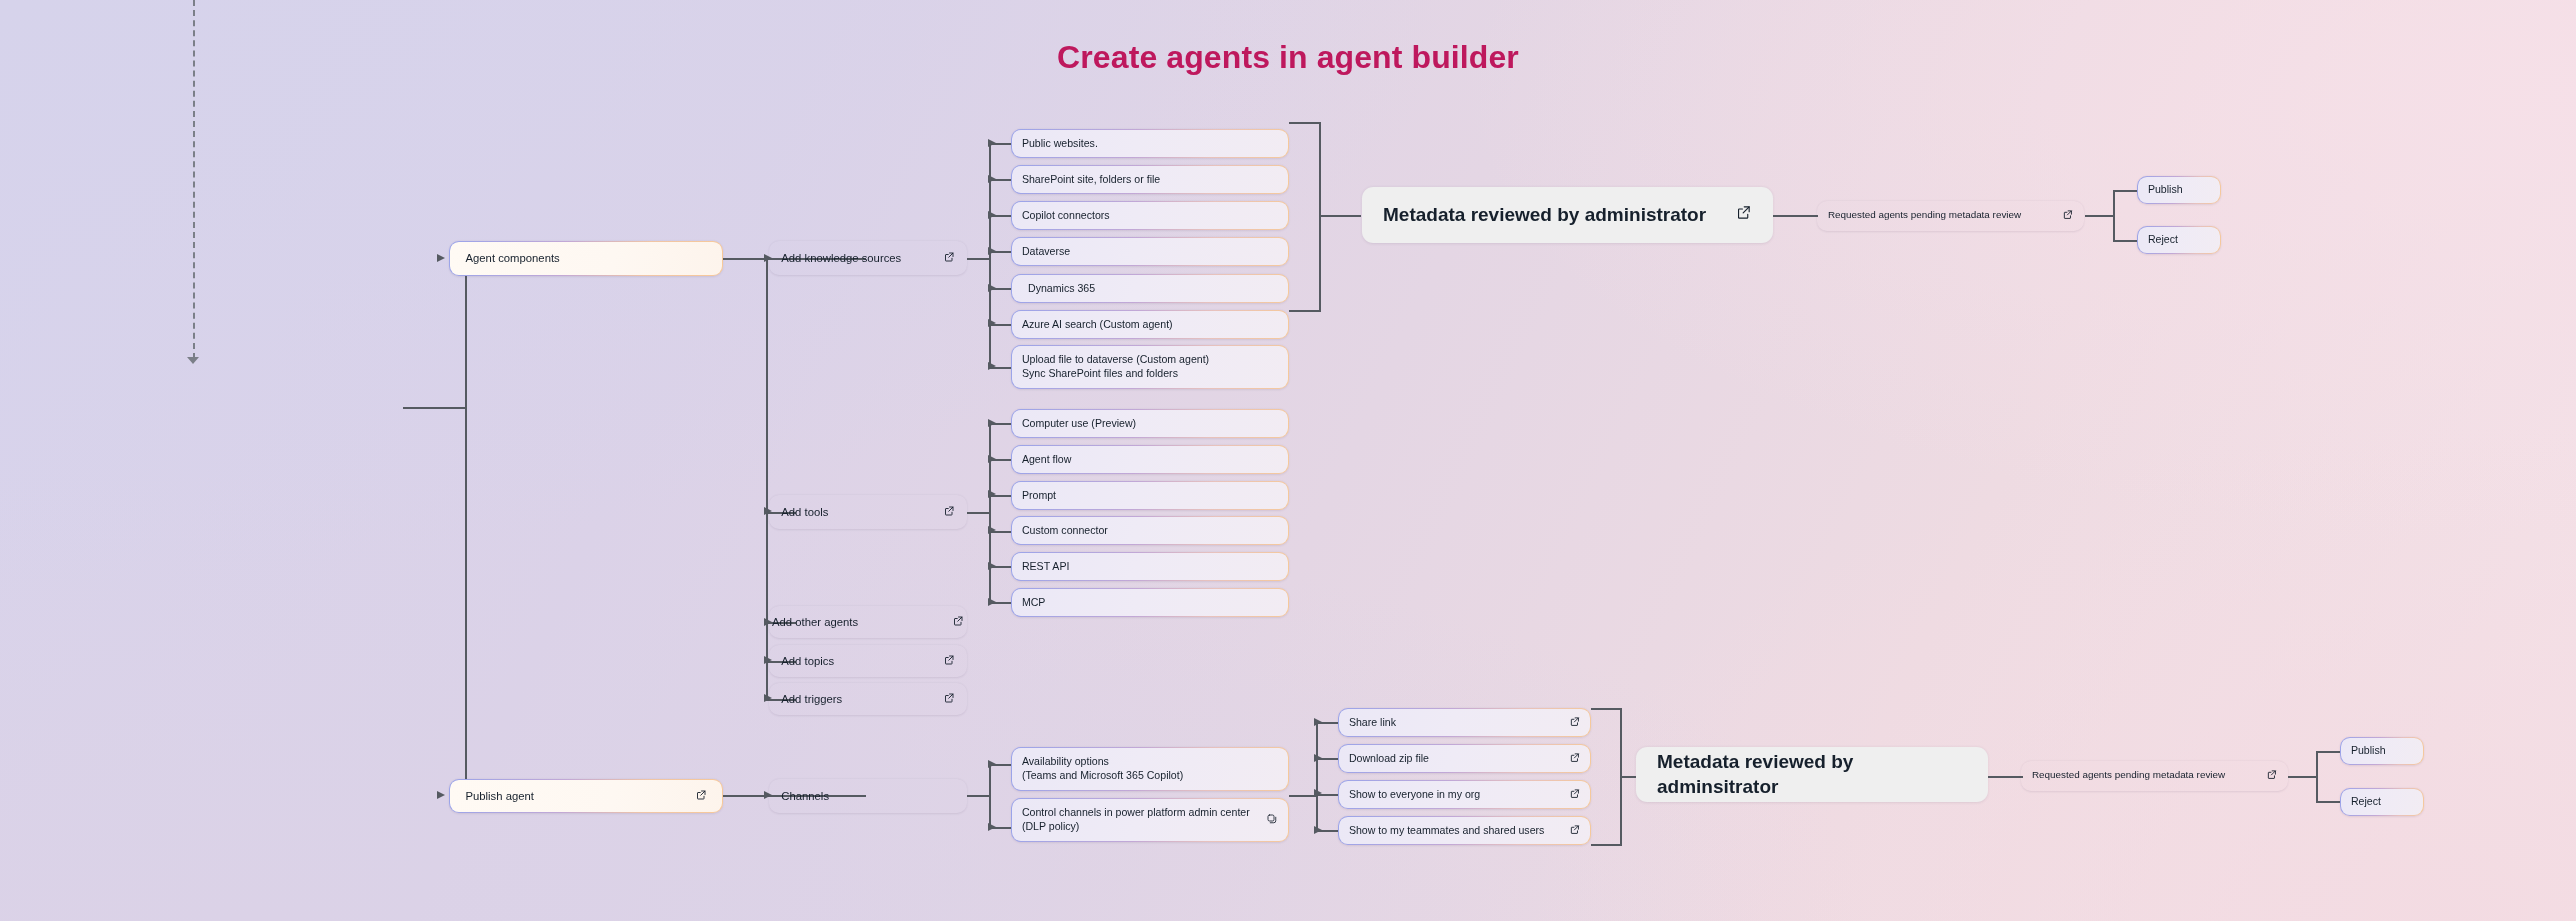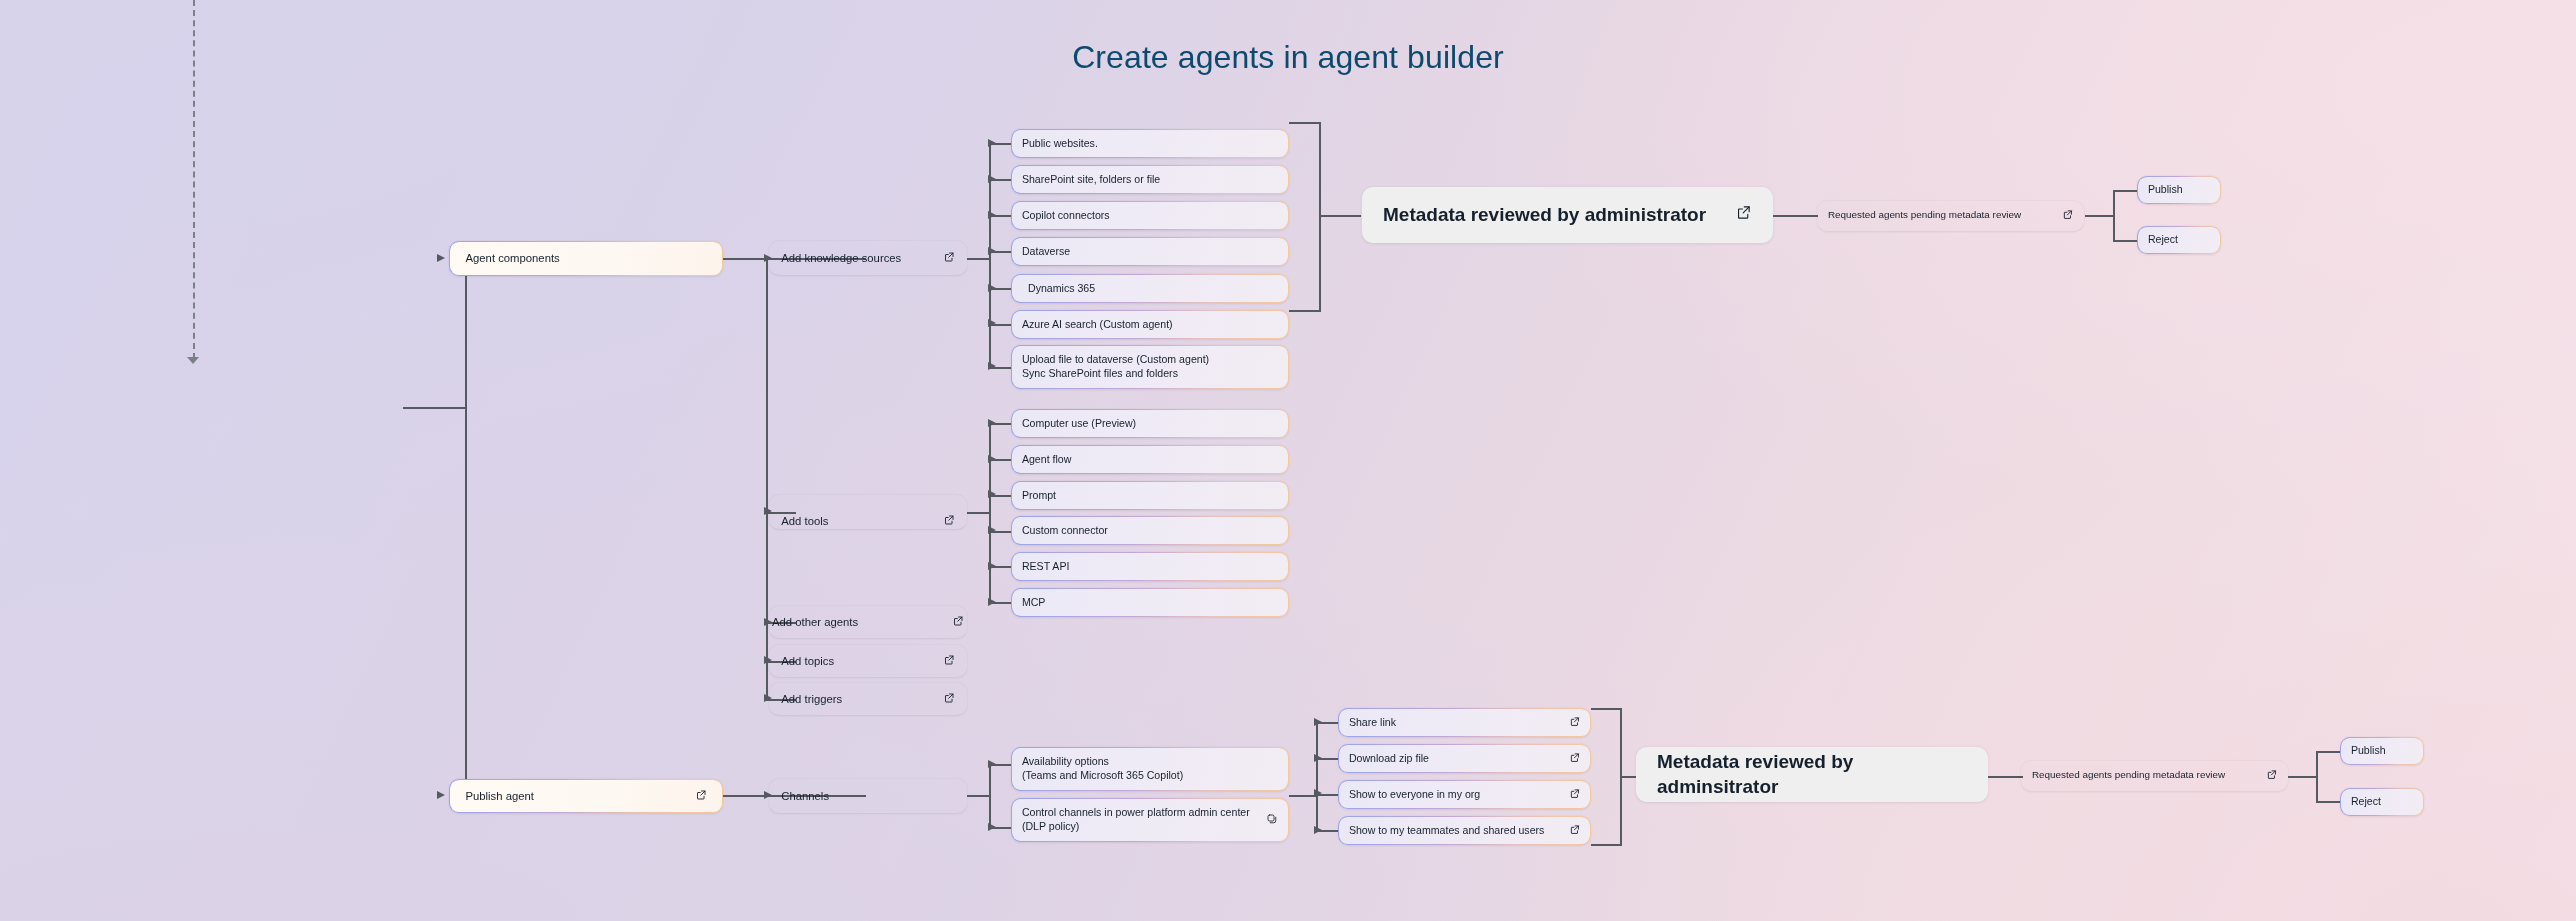--- a/index.html
+++ b/index.html
@@ -11,21 +11,21 @@
       radial-gradient(ellipse 60% 90% at 95% 100%, rgba(243,219,226,0.95) 0%, rgba(243,219,226,0) 60%),
       radial-gradient(ellipse 80% 90% at 0% 0%, rgba(214,211,235,1) 0%, rgba(214,211,235,0) 70%),
       radial-gradient(ellipse 90% 70% at 10% 100%, rgba(219,210,231,1) 0%, rgba(219,210,231,0) 70%),
       linear-gradient(115deg,#d7d3ec 0%, #dbd2e8 28%, #e4d6e4 52%, #eedbe2 74%, #f5e2e8 100%);
   }
   #stage{position:relative;width:2576px;height:921px;}
 
   
   .title{
     position:absolute;left:0;top:39px;width:2576px;text-align:center;
-    font-size:32px;color:#0c4a6e;font-weight:400;letter-spacing:0.1px;
+    font-size:32px;color:#be185d;font-weight:700;letter-spacing:0.1px;
   }
 
   
   .hline,.vline{position:absolute;background:#555a61;}
   .hline{height:1.8px;}
   .vline{width:1.8px;}
   .dash{position:absolute;width:0;border-left:2.1px dashed #7b7f88;}
   .arrow{position:absolute;width:0;height:0;
     border-top:4.9px solid transparent;border-bottom:4.9px solid transparent;
     border-left:8.4px solid #555a61;}
@@ -132,21 +132,21 @@
     <span class="lbl">Add knowledge sources</span>
     <span class="ico">
       <svg width="12" height="12" viewBox="0 0 24 24" fill="none" stroke="#16202c" stroke-width="1.8" stroke-linecap="round" stroke-linejoin="round">
         <path d="M13 4h7v7"></path>
           <path d="M20 4l-8.5 8.5"></path>
         <path d="M18 14.5V19a1 1 0 0 1-1 1H6a1 1 0 0 1-1-1V8a1 1 0 0 1 1-1h4.5"></path>
       </svg>
     </span>
   </div>
 
-  <div class="node pill-white fs-head" style="left:769px;top:495px;width:198px;height:34px;padding:0 11.3px;align-items:flex-end;">
+  <div class="node pill-white fs-head" style="left:769px;top:495px;width:198px;height:34px;padding:0 11.3px;">
     <span class="lbl">Add tools</span>
     <span class="ico">
       <svg width="12" height="12" viewBox="0 0 24 24" fill="none" stroke="#16202c" stroke-width="1.8" stroke-linecap="round" stroke-linejoin="round">
         <path d="M13 4h7v7"></path>
           <path d="M20 4l-8.5 8.5"></path>
         <path d="M18 14.5V19a1 1 0 0 1-1 1H6a1 1 0 0 1-1-1V8a1 1 0 0 1 1-1h4.5"></path>
       </svg>
     </span>
   </div>
 

